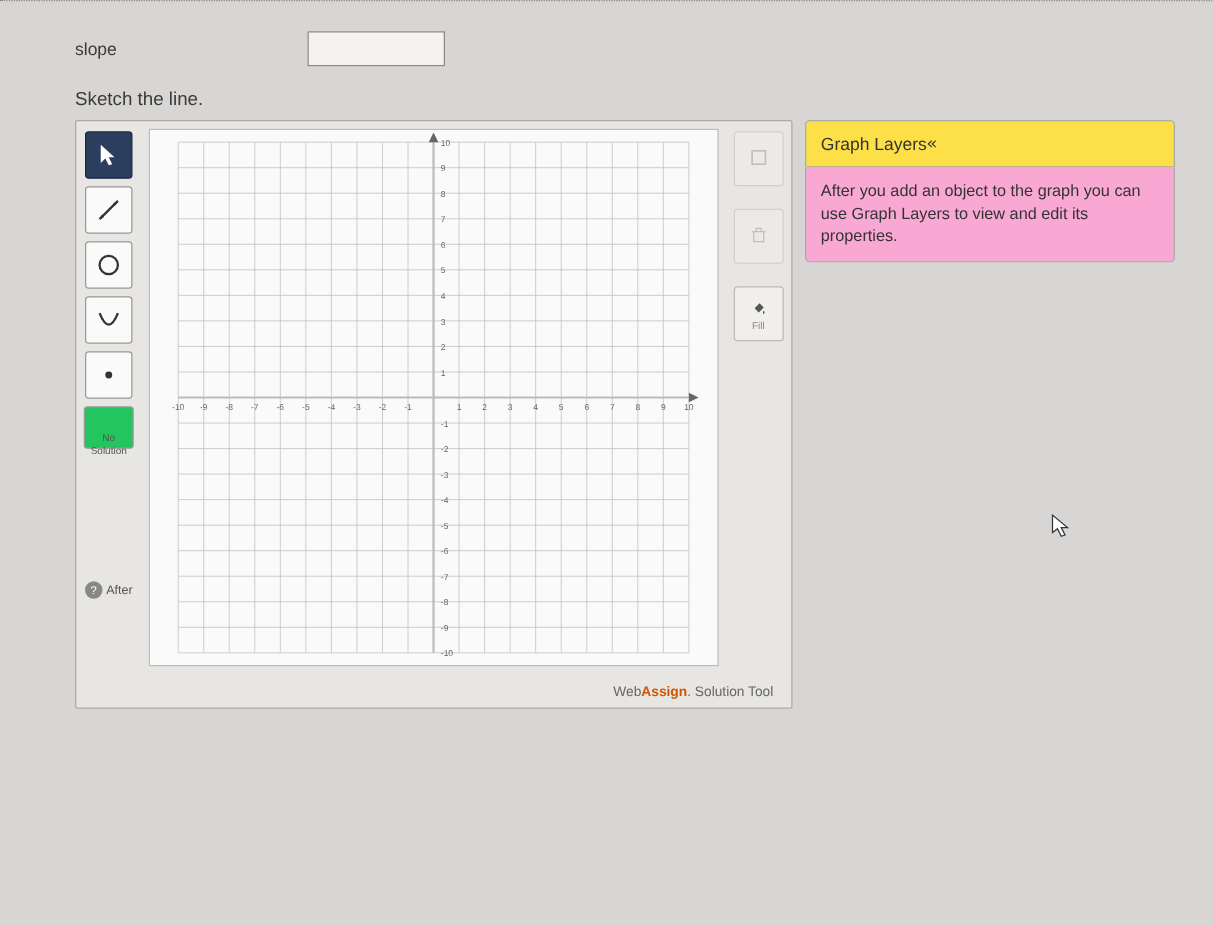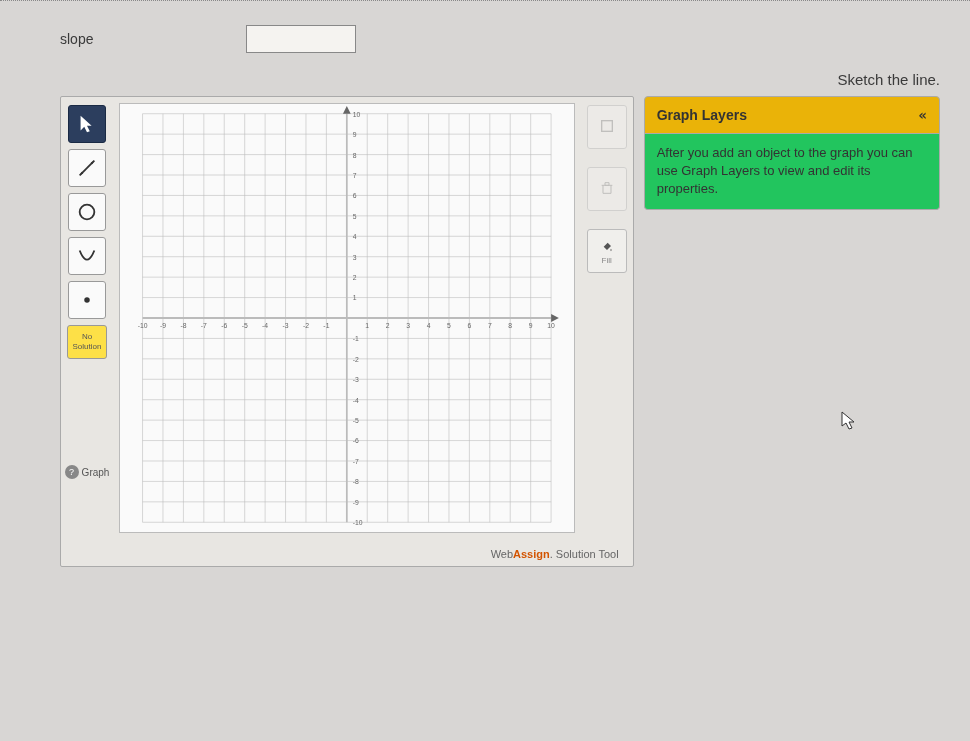--- a/index.html
+++ b/index.html
@@ -36,21 +36,21 @@
       height: 28px;
       background: #f5f3f0;
       border: 1px solid #888;
     }
     .paren {
       font-size: 38px;
       font-weight: 300;
       line-height: 0.9;
       color: #555;
     }
-    .sketch-label { margin: 18px 0 8px 30px; font-size: 15px; text-align: right; }
+    .sketch-label { margin: 18px 0 8px 30px; font-size: 15px; }
     .graph-container {
       display: flex;
       margin-left: 30px;
       gap: 10px;
     }
     .graph-widget {
       width: 600px;
       background: #e8e6e2;
       border: 1px solid #aaa;
       border-radius: 2px;
@@ -81,27 +81,27 @@
       cursor: pointer;
     }
     .tool-btn.active {
       background: #2c3e5e;
       border-color: #1a2a44;
     }
     .tool-btn svg { width: 22px; height: 22px; }
     .no-sol {
       width: 40px;
       height: 34px;
-      background: #fde047;
+      background: #22c55e;
       border: 1px solid #999;
       border-radius: 3px;
       font-size: 8px;
       text-align: center;
       line-height: 1.2;
-      padding-top: 6px;
+      padding-top: 20px;
       color: #555;
       cursor: pointer;
     }
     .help-btn {
       margin-top: auto;
       font-size: 10px;
       color: #555;
       display: flex;
       align-items: center;
       gap: 3px;
@@ -149,33 +149,32 @@
       text-align: right;
       padding: 6px 14px;
       font-size: 11px;
       color: #666;
     }
     .footer b { color: #d35400; font-weight: bold; }
     .layers-panel {
       width: 310px;
     }
     .layers-header {
-      background: #eab308;
+      background: #fde047;
       border: 1px solid #aaa;
       padding: 10px 12px;
-      font-weight: bold;
+      font-weight: normal;
       font-size: 14px;
       color: #333;
       display: flex;
-      justify-content: space-between;
       border-top-left-radius: 4px;
       border-top-right-radius: 4px;
     }
     .layers-body {
-      background: #22c55e;
+      background: #f9a8d4;
       border: 1px solid #aaa;
       border-top: none;
       padding: 10px 12px;
       font-size: 13px;
       color: #333;
       line-height: 1.4;
       border-bottom-left-radius: 4px;
       border-bottom-right-radius: 4px;
     }
     .cursor-icon {
@@ -228,21 +227,21 @@
           <div class="tool-btn">
             <svg viewBox="0 0 24 24">
                 <circle cx="12" cy="12" r="3" fill="#333"></circle>
               </svg>
           </div>
           <div class="no-sol">
             <span>No Solution</span>
           </div>
           <div class="help-btn" style="margin-top:100px">
             <span class="circ">?</span>
-            <span>Graph</span>
+            <span>After</span>
           </div>
         </div>
 
         <div class="canvas-wrap">
           <svg class="graph-canvas" viewBox="0 0 440 440" id="graph-svg">
               <line x1="10" y1="10" x2="10" y2="430" stroke="#bbb" stroke-width="0.6"></line>
               <line x1="31" y1="10" x2="31" y2="430" stroke="#bbb" stroke-width="0.6"></line>
               <line x1="52" y1="10" x2="52" y2="430" stroke="#bbb" stroke-width="0.6"></line>
               <line x1="73" y1="10" x2="73" y2="430" stroke="#bbb" stroke-width="0.6"></line>
               <line x1="94" y1="10" x2="94" y2="430" stroke="#bbb" stroke-width="0.6"></line>

